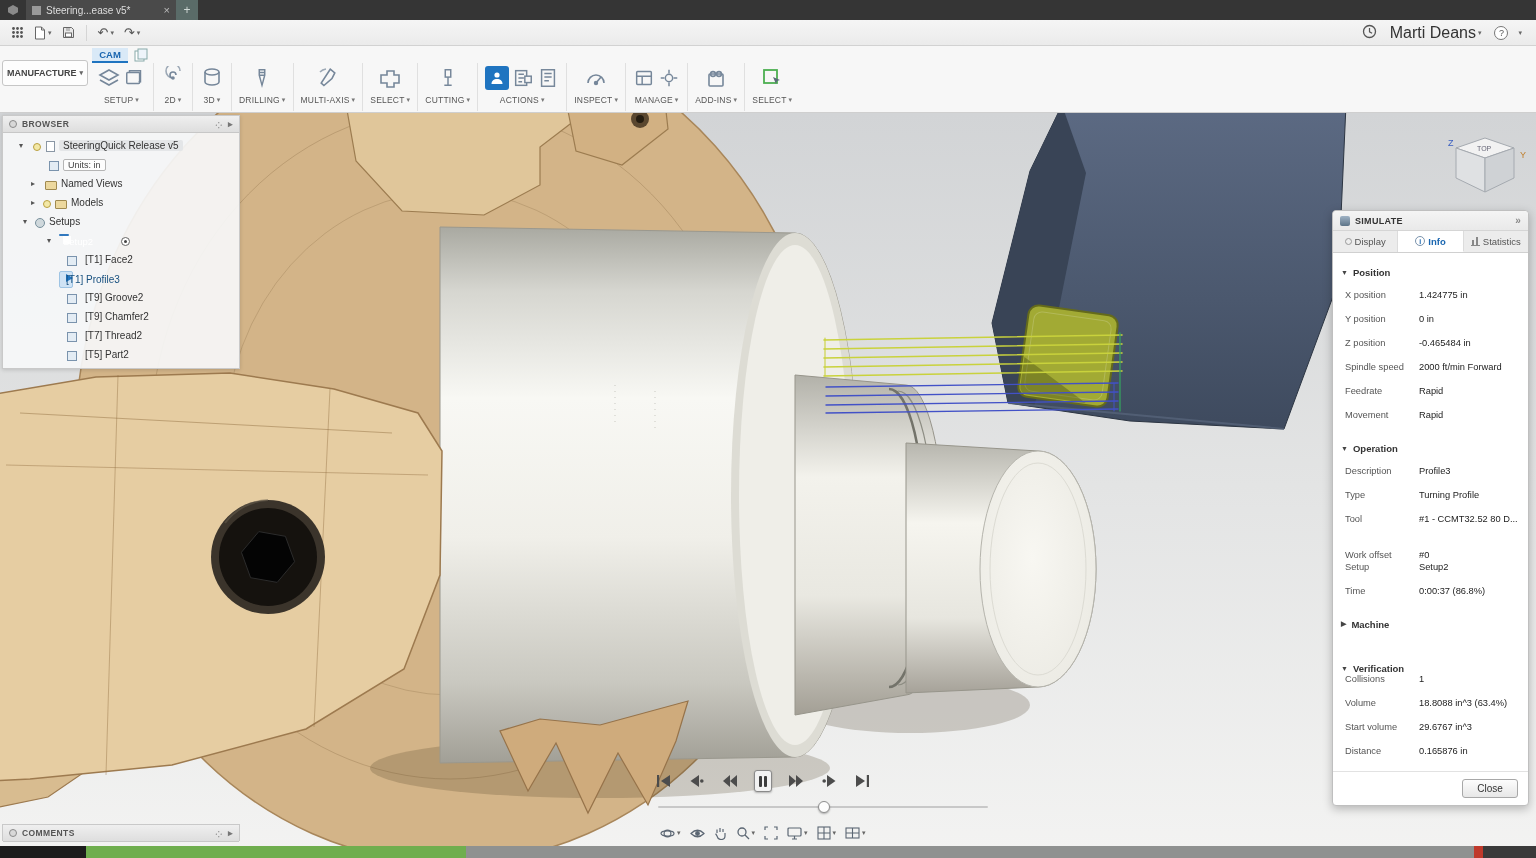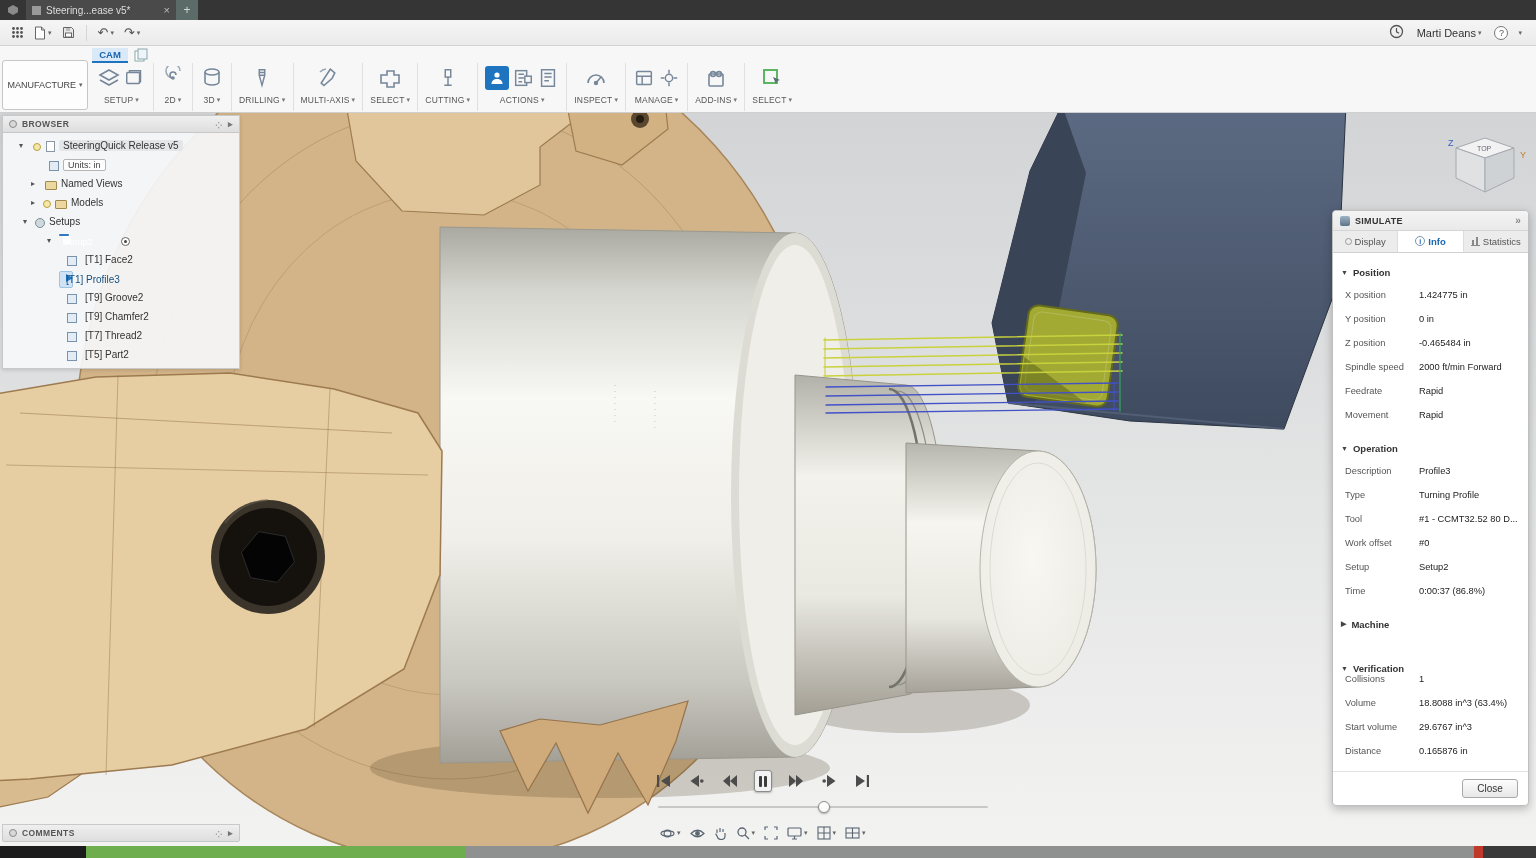--- a/index.html
+++ b/index.html
@@ -18,26 +18,26 @@
 .tab-close{color:#bbb;font-size:11px;cursor:pointer}
 .new-tab{width:22px;background:#5a6b68;color:#cfd8d5;display:flex;align-items:center;justify-content:center;font-size:12px}
 
 
 .quickbar{left:0;top:20px;width:1536px;height:26px;background:linear-gradient(#f5f5f5,#ebebeb);border-bottom:1px solid #d2d2d2;display:flex;align-items:center;padding:0 8px;gap:4px}
 .qb{display:flex;align-items:center;gap:2px;padding:2px 3px;border-radius:2px;color:#555}
 .qb svg{display:block}
 .ddv{font-size:7px;color:#666}
 .qsep{width:1px;height:16px;background:#d5d5d5;margin:0 4px}
 .qright{margin-left:auto;display:flex;align-items:center;gap:10px;padding-right:6px}
-.username{font-size:11px;color:#333}
+.username{font-size:16px;color:#333}
 .helpcirc{width:14px;height:14px;border:1px solid #777;border-radius:50%;display:flex;align-items:center;justify-content:center;font-size:9px;color:#555;background:#fff}
 
 
 .ribbon{left:0;top:46px;width:1536px;height:67px;background:#f7f7f7;border-bottom:1px solid #cfcfcf}
-.ws-btn{left:2px;top:14px;width:86px;height:50px;background:#fdfdfd;border:1px solid #c6c6c6;border-radius:3px;display:flex;align-items:center;justify-content:center;font-size:9px;font-weight:normal;color:#444;gap:3px}
+.ws-btn{left:2px;top:14px;width:86px;height:26px;background:#fdfdfd;border:1px solid #c6c6c6;border-radius:3px;display:flex;align-items:center;justify-content:center;font-size:9px;font-weight:bold;color:#444;gap:3px}
 .cam-tab{left:92px;top:2px;width:36px;height:15px;background:#d9e9f7;border-bottom:2px solid #1f74c0;color:#1a66b0;font-size:9.5px;font-weight:bold;display:flex;align-items:center;justify-content:center}
 .pages-ico{left:134px;top:2px;width:16px;height:14px}
 .groups{left:90px;top:17px;height:48px;display:flex}
 .rgroup{display:flex;flex-direction:column;align-items:center;justify-content:flex-start;padding:0 7px;border-right:1px solid #e0e0e0}
 .ricons{height:30px;display:flex;align-items:center;gap:3px}
 .ricons svg{display:block}
 .rlabel{font-size:8.5px;color:#555;display:flex;align-items:center;gap:2px;margin-top:2px;letter-spacing:.2px}
 .dd::after{content:"▾";font-size:7px;color:#777}
 .acttile{width:24px;height:24px;background:#1f74c0;border-radius:3px;display:flex;align-items:center;justify-content:center}
 
@@ -656,21 +656,21 @@
       <span class="sv">Profile3</span>
     </div>
   <div class="srow" style="top:276px">
       <span class="sl">Type</span>
       <span class="sv">Turning Profile</span>
     </div>
   <div class="srow" style="top:300px">
       <span class="sl">Tool</span>
       <span class="sv">#1 - CCMT32.52 80 D...</span>
     </div>
-  <div class="srow" style="top:324px">
+  <div class="srow" style="top:336px">
       <span class="sl">Work offset</span>
       <span class="sv">#0</span>
     </div>
   <div class="srow" style="top:348px">
       <span class="sl">Setup</span>
       <span class="sv">Setup2</span>
     </div>
   <div class="srow" style="top:372px">
       <span class="sl">Time</span>
       <span class="sv">0:00:37 (86.8%)</span>

